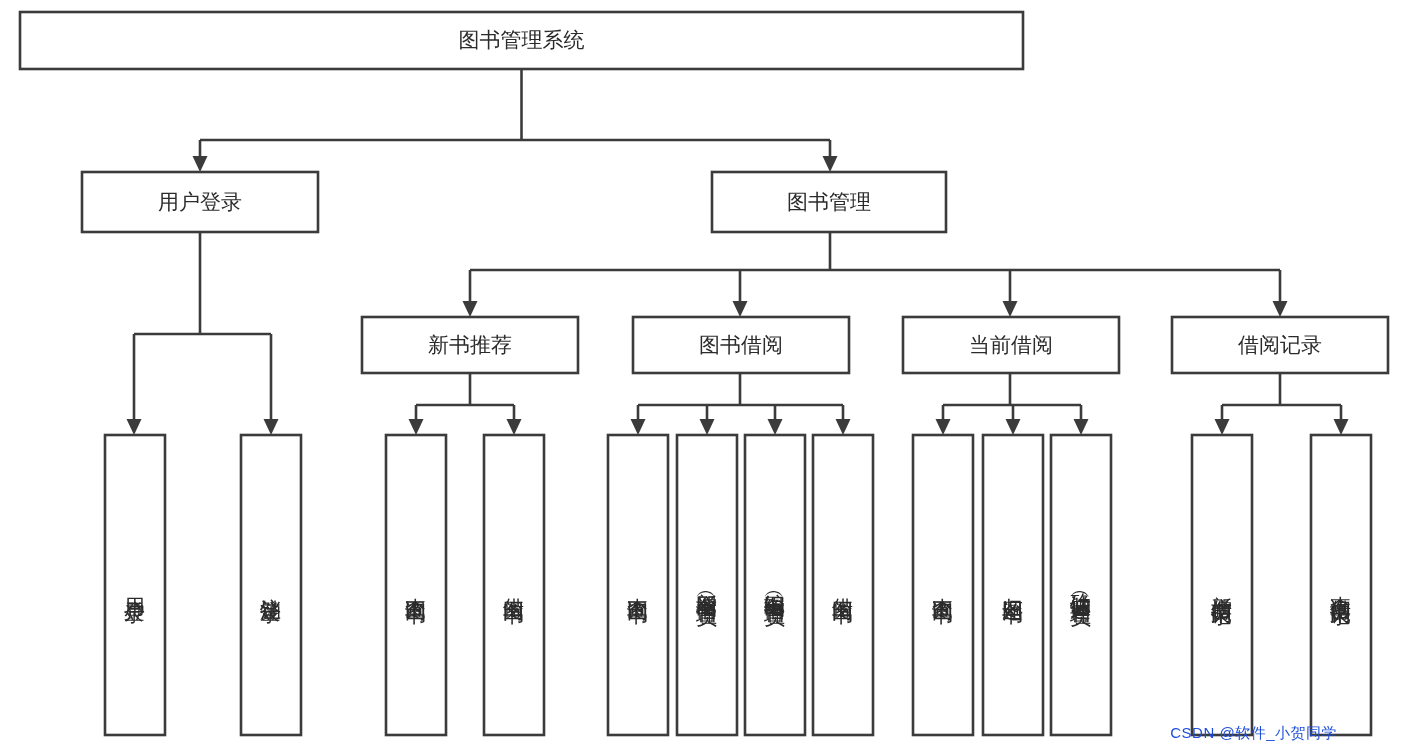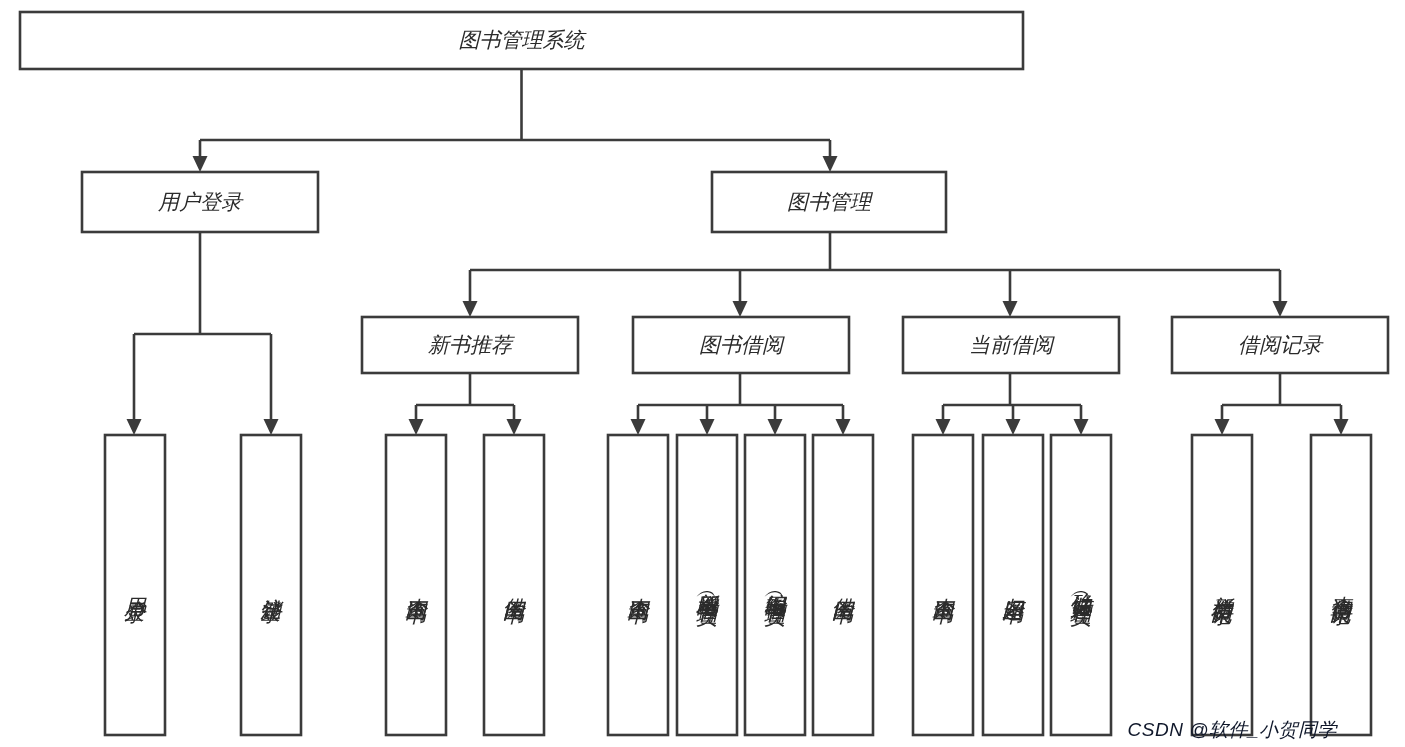--- a/index.html
+++ b/index.html
@@ -12,21 +12,20 @@
     width: 1405px;
     height: 747px;
     font-family: "Liberation Sans", "DejaVu Sans", sans-serif;
     overflow: hidden;
   }
   #diagram-root {
     position: relative;
     width: 1345px;
     height: 747px;
     background: #ffffff;
-    font-style: italic;
   }
   svg.diagram-canvas {
     position: absolute;
     top: 0;
     left: 0;
     width: 1405px;
     height: 747px;
     display: block;
   }
   .node-box {
@@ -65,22 +64,22 @@
     justify-content: center;
     text-align: center;
     white-space: nowrap;
     pointer-events: none;
   }
   .watermark {
     position: absolute;
     right: 8px;
     bottom: 4px;
     font-family: "Liberation Sans", "DejaVu Sans", sans-serif;
-    font-size: 19px;
-    color: #0f172a;
+    font-size: 15px;
+    color: #1d4ed8;
     white-space: nowrap;
     letter-spacing: 0.5px;
   }
 </style>
 </head>
 <body>
 
 <div id="diagram-root">
 
   <svg class="diagram-canvas" viewBox="0 0 1405 747" xmlns="http://www.w3.org/2000/svg">

